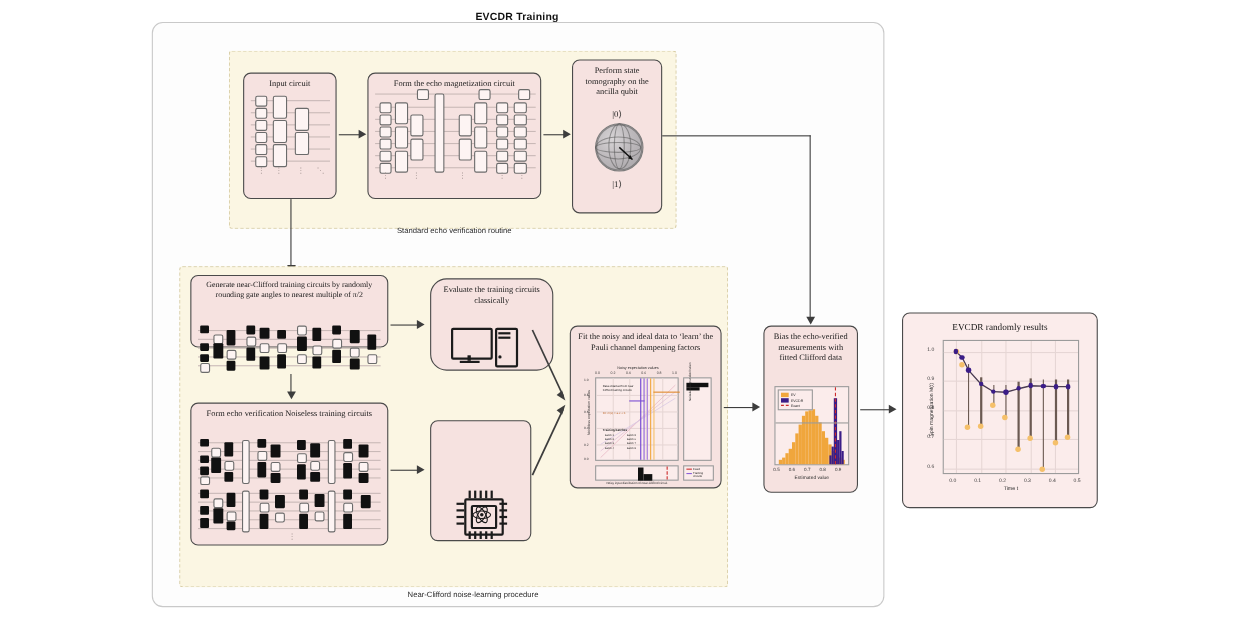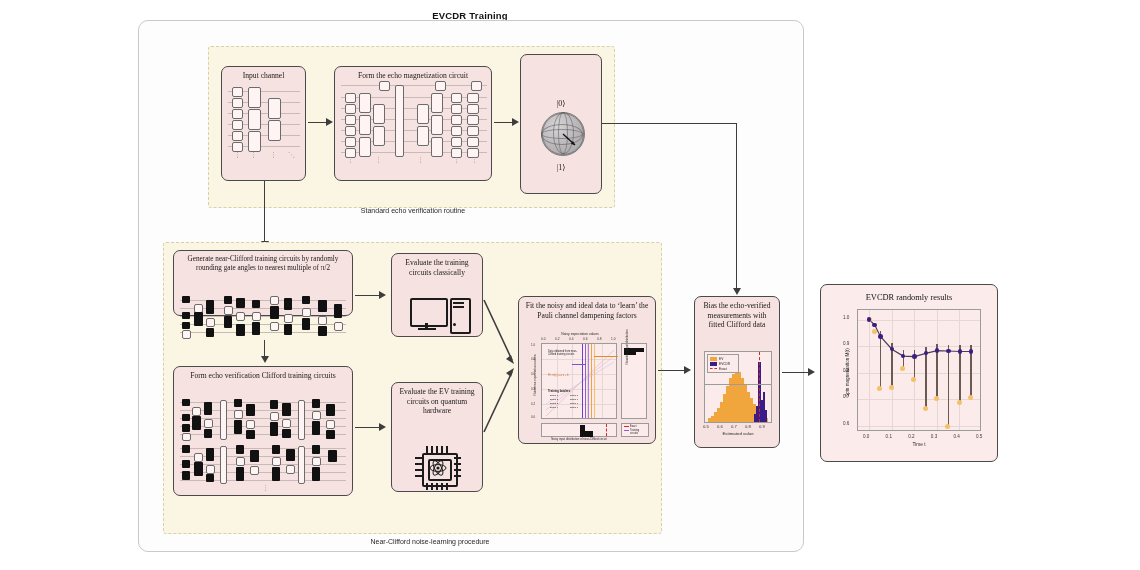--- a/index.html
+++ b/index.html
@@ -61,21 +61,21 @@
 <body>
 
 <div class="title">EVCDR Training</div>
 
 <div class="frame"></div>
 
 <div class="dashregion" style="left:208px;top:46px;width:405px;height:160px;"></div>
 <div class="dashcap" style="left:288px;top:207px;width:250px;">Standard echo verification routine</div>
 
 <div class="pbox" style="left:221px;top:66px;width:85px;height:115px;">
-  <div class="hd">Input channel</div>
+  <div class="hd">Input circuit</div>
   <div class="cbody" style="height:84px;top:18px;">
     <div class="wire" style="left:2px;top:6px;width:72px;"></div>
     <div class="wire" style="left:2px;top:17px;width:72px;"></div>
     <div class="wire" style="left:2px;top:28px;width:72px;"></div>
     <div class="wire" style="left:2px;top:39px;width:72px;"></div>
     <div class="wire" style="left:2px;top:50px;width:72px;"></div>
     <div class="wire" style="left:2px;top:61px;width:72px;"></div>
     <div class="gate" style="left:6px;top:2px;width:9px;height:8px;"></div>
     <div class="gate" style="left:6px;top:13px;width:9px;height:8px;"></div>
     <div class="gate" style="left:6px;top:24px;width:9px;height:8px;"></div>
@@ -138,20 +138,21 @@
     <div class="gate" style="left:128px;top:65px;width:10px;height:8px;"></div>
     <div class="dots" style="left:8px;top:73px;">⋮</div>
     <div class="dots" style="left:36px;top:73px;">⋮</div>
     <div class="dots" style="left:78px;top:73px;">⋮</div>
     <div class="dots" style="left:114px;top:73px;">⋮</div>
     <div class="dots" style="left:132px;top:73px;">⋮</div>
   </div>
 </div>
 
 <div class="pbox" style="left:520px;top:54px;width:82px;height:140px;">
+  <div class="hd">Perform state tomography on the ancilla qubit</div>
   <div class="ket" style="top:44px;">|0⟩</div>
   <div class="bloch" style="left:20px;top:57px;width:42px;height:42px;">
     <div class="mer" style="left:0;top:0;width:100%;height:100%;box-sizing:border-box;"></div>
     <div class="mer" style="left:25%;top:-1px;width:50%;height:42px;box-sizing:border-box;"></div>
     <div class="mer" style="left:38%;top:-1px;width:24%;height:42px;box-sizing:border-box;"></div>
     <div class="mer" style="left:-1px;top:25%;width:42px;height:50%;box-sizing:border-box;"></div>
     <div class="mer" style="left:-1px;top:38%;width:42px;height:24%;box-sizing:border-box;"></div>
     <svg width="42" height="42" style="position:absolute;left:0;top:0;">
       <line x1="21" y1="21" x2="33" y2="32" stroke="#111" stroke-width="1.3"></line>
       <polygon points="33,32 29,31 31,28" fill="#111"></polygon>
@@ -211,35 +212,35 @@
     <div class="gate" style="left:124px;top:12px;width:7px;height:7px;"></div>
     <div class="gatek" style="left:124px;top:22px;width:8px;height:12px;"></div>
     <div class="gatek" style="left:140px;top:4px;width:9px;height:12px;"></div>
     <div class="gate" style="left:140px;top:20px;width:7px;height:7px;"></div>
     <div class="gatek" style="left:140px;top:30px;width:9px;height:10px;"></div>
     <div class="gatek" style="left:156px;top:8px;width:8px;height:14px;"></div>
     <div class="gate" style="left:156px;top:26px;width:7px;height:7px;"></div>
   </div>
 </div>
 
-<div class="pbox" style="left:391px;top:253px;width:92px;height:84px;">
+<div class="pbox" style="left:391px;top:253px;width:112px;height:84px;border-radius:15px;">
   <div class="hd">Evaluate the training circuits classically</div>
   <div style="position:absolute;left:18px;top:44px;width:60px;height:34px;">
     <div class="screen" style="left:0;top:0;width:34px;height:25px;"></div>
     <div class="pin" style="left:15px;top:25px;width:3px;height:5px;"></div>
     <div class="pin" style="left:8px;top:30px;width:18px;height:2px;"></div>
     <div class="tower" style="left:40px;top:0;width:17px;height:32px;"></div>
     <div class="pin" style="left:43px;top:4px;width:11px;height:2px;"></div>
     <div class="pin" style="left:43px;top:8px;width:11px;height:2px;"></div>
     <div class="pin" style="left:43px;top:25px;width:3px;height:3px;border-radius:50%;"></div>
   </div>
 </div>
 
 <div class="pbox" style="left:173px;top:366px;width:180px;height:130px;">
-  <div class="hd">Form echo verification Clifford training circuits</div>
+  <div class="hd">Form echo verification Noiseless training circuits</div>
   <div class="cbody" style="height:90px;top:33px;">
     <div class="wire" style="left:2px;top:2px;width:166px;"></div>
     <div class="wire" style="left:2px;top:10px;width:166px;"></div>
     <div class="wire" style="left:2px;top:18px;width:166px;"></div>
     <div class="wire" style="left:2px;top:26px;width:166px;"></div>
     <div class="wire" style="left:2px;top:34px;width:166px;"></div>
     <div class="wire" style="left:2px;top:48px;width:166px;"></div>
     <div class="wire" style="left:2px;top:56px;width:166px;"></div>
     <div class="wire" style="left:2px;top:64px;width:166px;"></div>
     <div class="wire" style="left:2px;top:72px;width:166px;"></div>
@@ -295,21 +296,20 @@
     <div class="gate" style="left:120px;top:46px;width:5px;height:36px;"></div>
     <div class="gatek" style="left:134px;top:45px;width:8px;height:9px;"></div>
     <div class="gate" style="left:134px;top:57px;width:7px;height:7px;"></div>
     <div class="gatek" style="left:134px;top:67px;width:8px;height:14px;"></div>
     <div class="gatek" style="left:150px;top:50px;width:9px;height:12px;"></div>
     <div class="dots" style="left:84px;top:84px;">⋮</div>
   </div>
 </div>
 
 <div class="pbox" style="left:391px;top:382px;width:92px;height:110px;">
-  <div class="hd">Evaluate the EV training circuits on quantum hardware</div>
   <div style="position:absolute;left:22px;top:62px;width:48px;height:44px;">
     <div class="chip" style="left:8px;top:8px;width:32px;height:30px;"></div>
     <div class="chip" style="left:14px;top:14px;width:20px;height:18px;"></div>
     <svg width="20" height="18" style="position:absolute;left:14px;top:14px;">
       <ellipse cx="10" cy="9" rx="8" ry="3.4" fill="none" stroke="#1b1b1b" stroke-width="1"></ellipse>
       <ellipse cx="10" cy="9" rx="8" ry="3.4" fill="none" stroke="#1b1b1b" stroke-width="1" transform="rotate(60 10 9)"></ellipse>
       <ellipse cx="10" cy="9" rx="8" ry="3.4" fill="none" stroke="#1b1b1b" stroke-width="1" transform="rotate(120 10 9)"></ellipse>
       <circle cx="10" cy="9" r="1.6" fill="#1b1b1b"></circle>
     </svg>
     <div class="pin" style="left:12px;top:1px;width:2px;height:7px;"></div>

